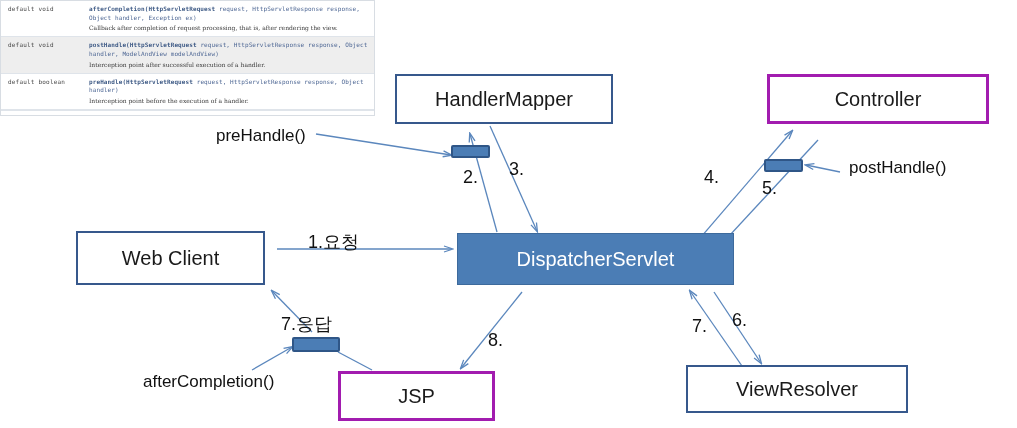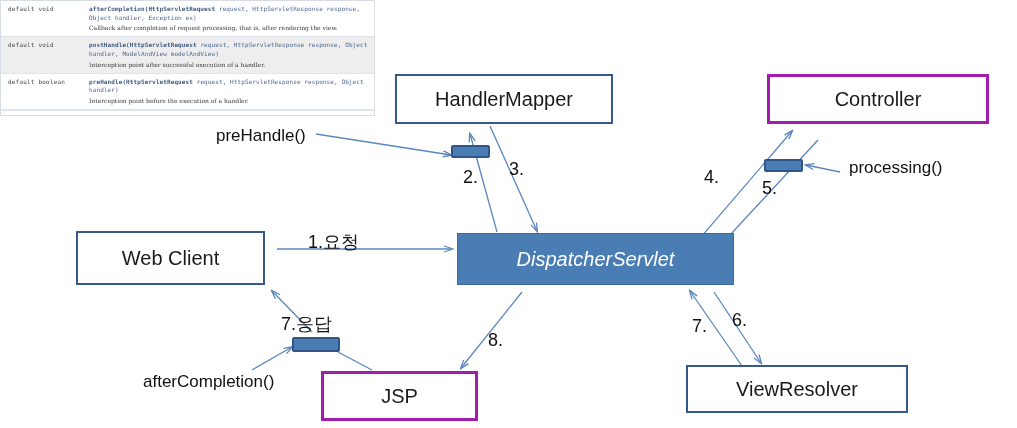--- a/index.html
+++ b/index.html
@@ -37,28 +37,28 @@
 
   
   .node{
     position:absolute;box-sizing:border-box;display:flex;
     align-items:center;justify-content:center;text-align:center;
     background:#ffffff;
   }
   .node .nlabel{font-size:20px;color:#1a1a1a;line-height:1;}
   .node.blue{border:2px solid #36588c;}
   .node.red{border:3px solid #a21caf;}
-  .node.filled{background:#4b7db5;border:1px solid #3d6a9c;font-style:italic;}
+  .node.filled{background:#4b7db5;border:1px solid #3d6a9c;}
   .node.filled .nlabel{color:#ffffff;}
 
   #node-handlermapper{left:395px;top:74px;width:218px;height:50px;}
   #node-controller   {left:767px;top:74px;width:222px;height:50px;}
   #node-webclient    {left:76px;top:231px;width:189px;height:54px;}
   #node-dispatcher   {left:457px;top:233px;width:277px;height:52px;}
-  #node-jsp          {left:321px;top:371px;width:157px;height:50px;}
+  #node-jsp          {left:338px;top:371px;width:157px;height:50px;}
   #node-viewresolver {left:686px;top:365px;width:222px;height:48px;}
 
   
   .interceptor{
     position:absolute;box-sizing:border-box;
     background:#4b7db5;border:2px solid #2f5party;
     border:2px solid #2f5687;border-radius:2px;
   }
   #interceptor-prehandle {left:451px;top:145px;width:39px;height:13px;}
   #interceptor-posthandle{left:764px;top:159px;width:39px;height:13px;}
@@ -177,21 +177,21 @@
 
   <div class="node blue" id="node-viewresolver">
     <span class="nlabel">ViewResolver</span>
   </div>
 
   <div class="interceptor" id="interceptor-prehandle"></div>
   <div class="interceptor" id="interceptor-posthandle"></div>
   <div class="interceptor" id="interceptor-after"></div>
 
   <div class="dlabel fn" id="lbl-prehandle">preHandle()</div>
-  <div class="dlabel fn" id="lbl-posthandle">processing()</div>
+  <div class="dlabel fn" id="lbl-posthandle">postHandle()</div>
   <div class="dlabel fn" id="lbl-aftercompletion">afterCompletion()</div>
 
   <div class="dlabel ko" id="lbl-request">1.요청</div>
   <div class="dlabel ko" id="lbl-response">7.응답</div>
 
   <div class="dlabel num" id="lbl-2">2.</div>
   <div class="dlabel num" id="lbl-3">3.</div>
   <div class="dlabel num" id="lbl-4">4.</div>
   <div class="dlabel num" id="lbl-5">5.</div>
   <div class="dlabel num" id="lbl-6">6.</div>

